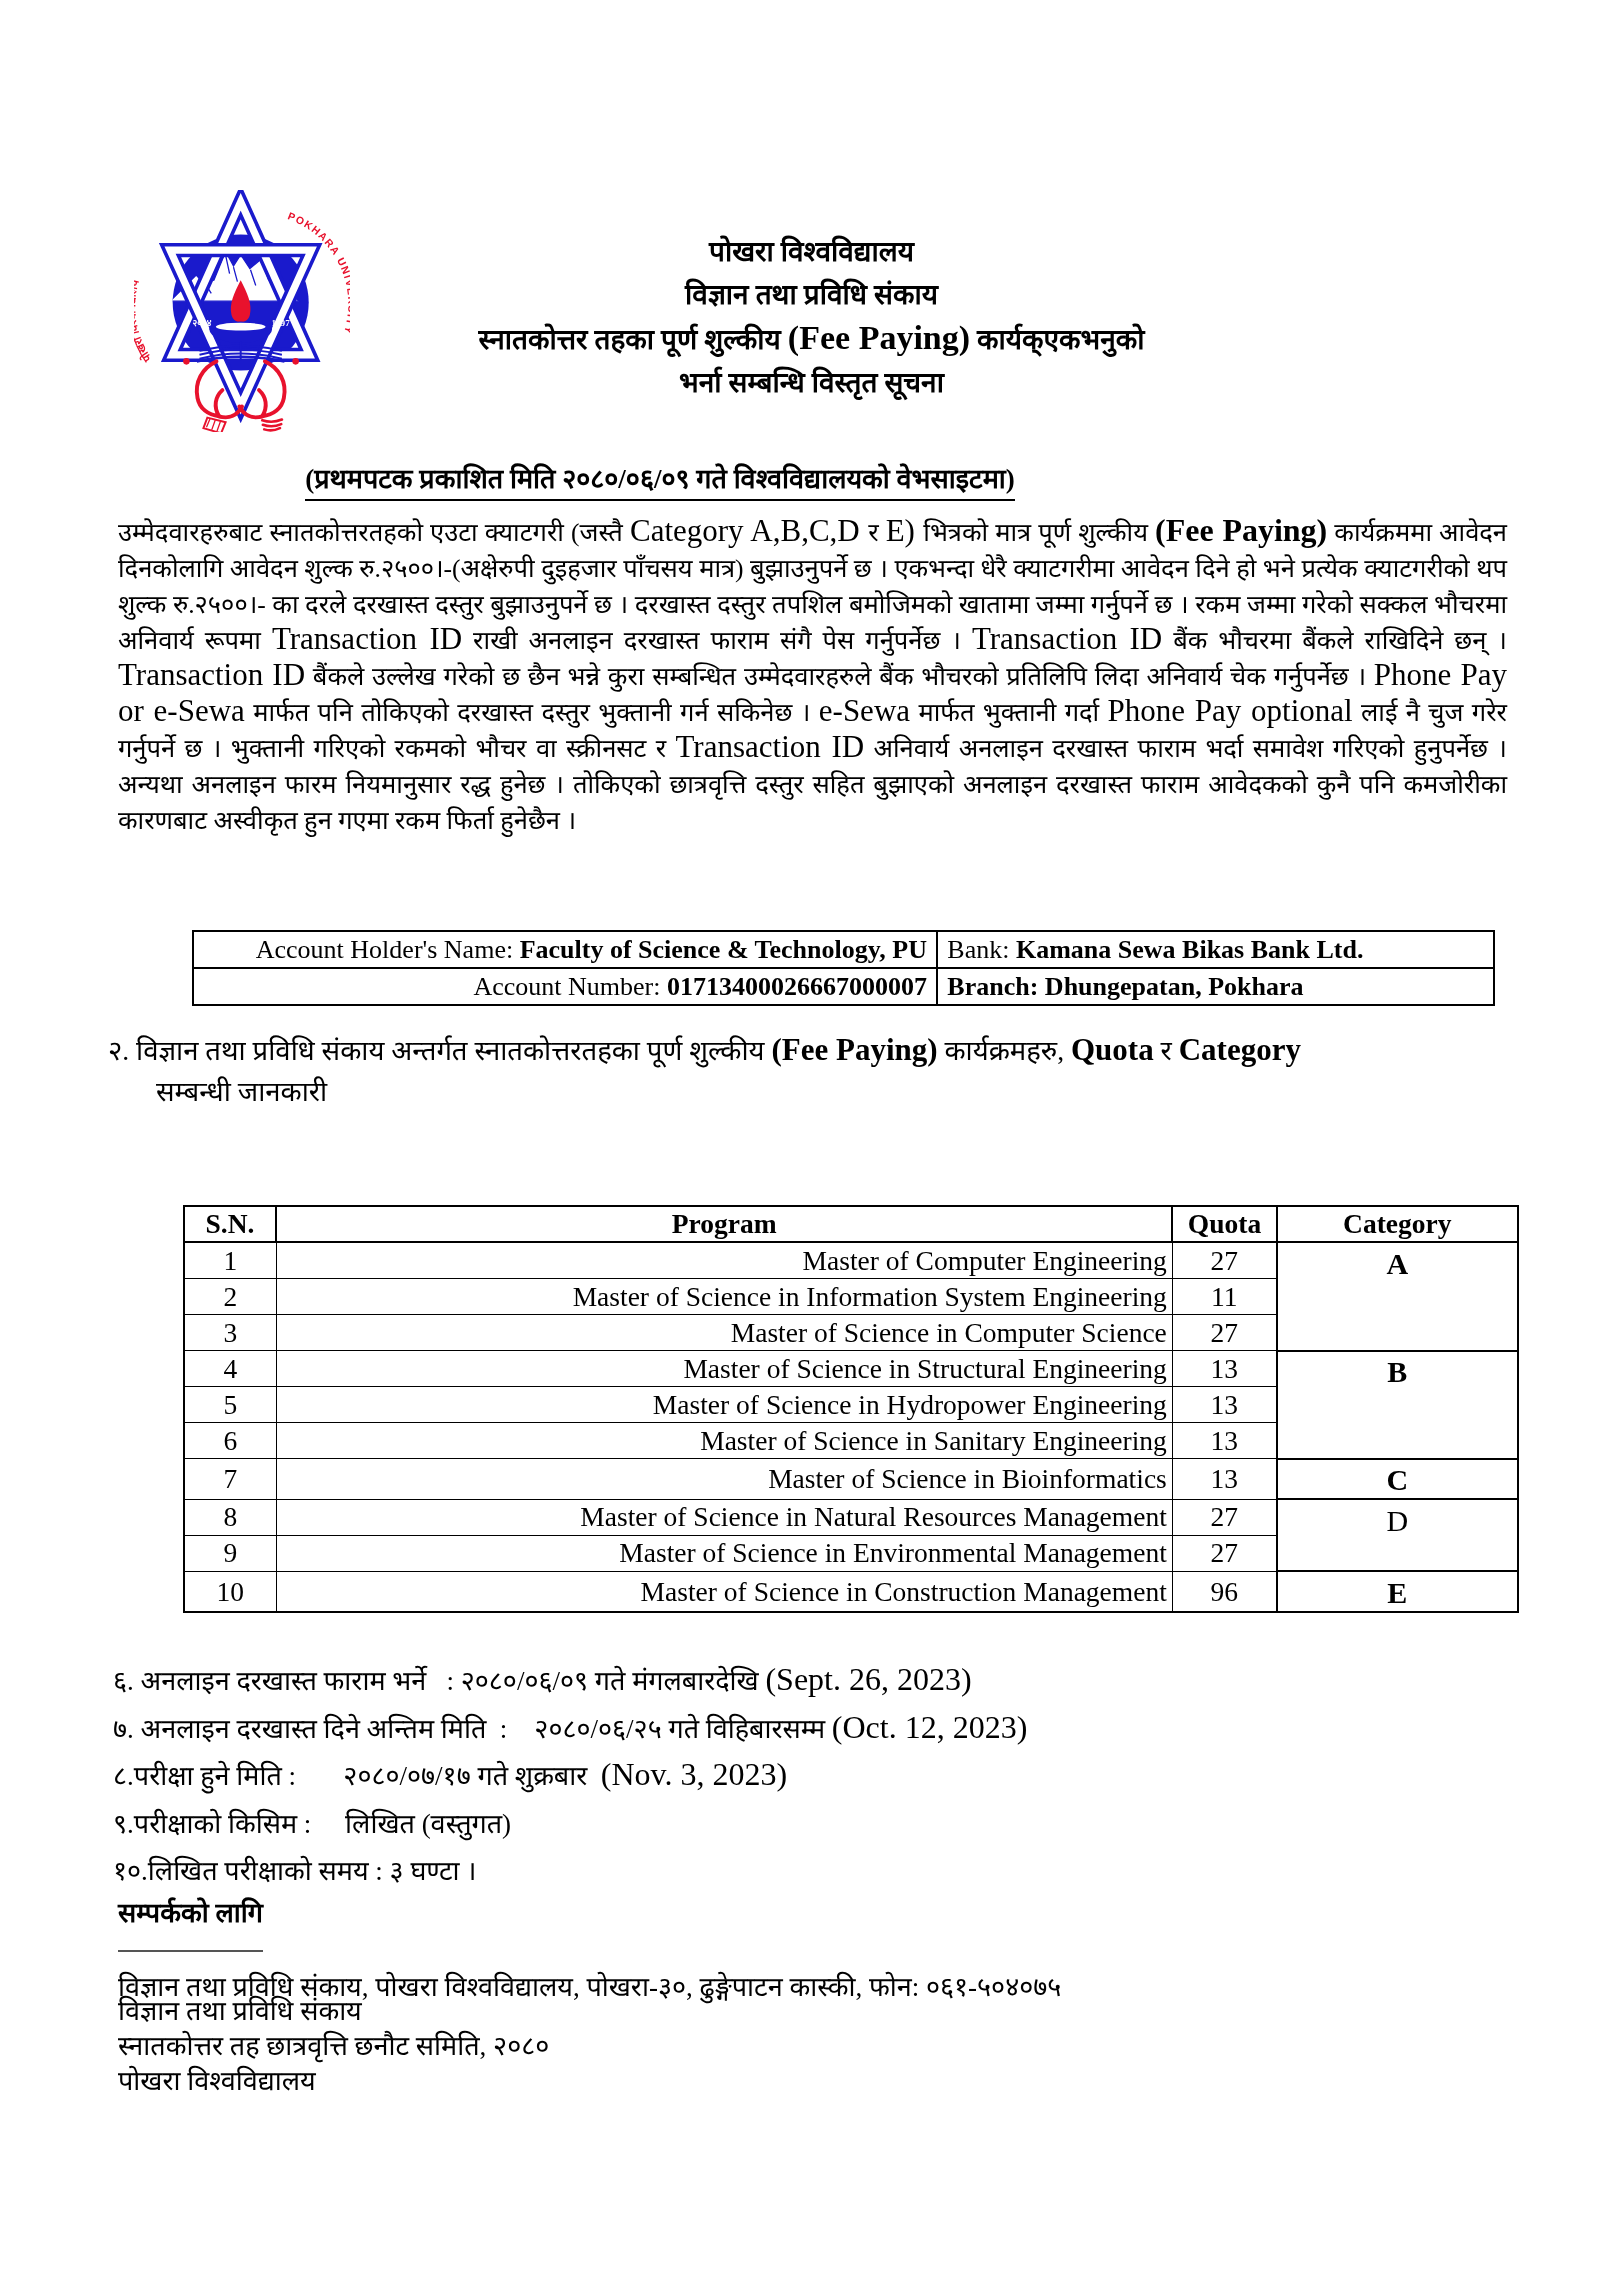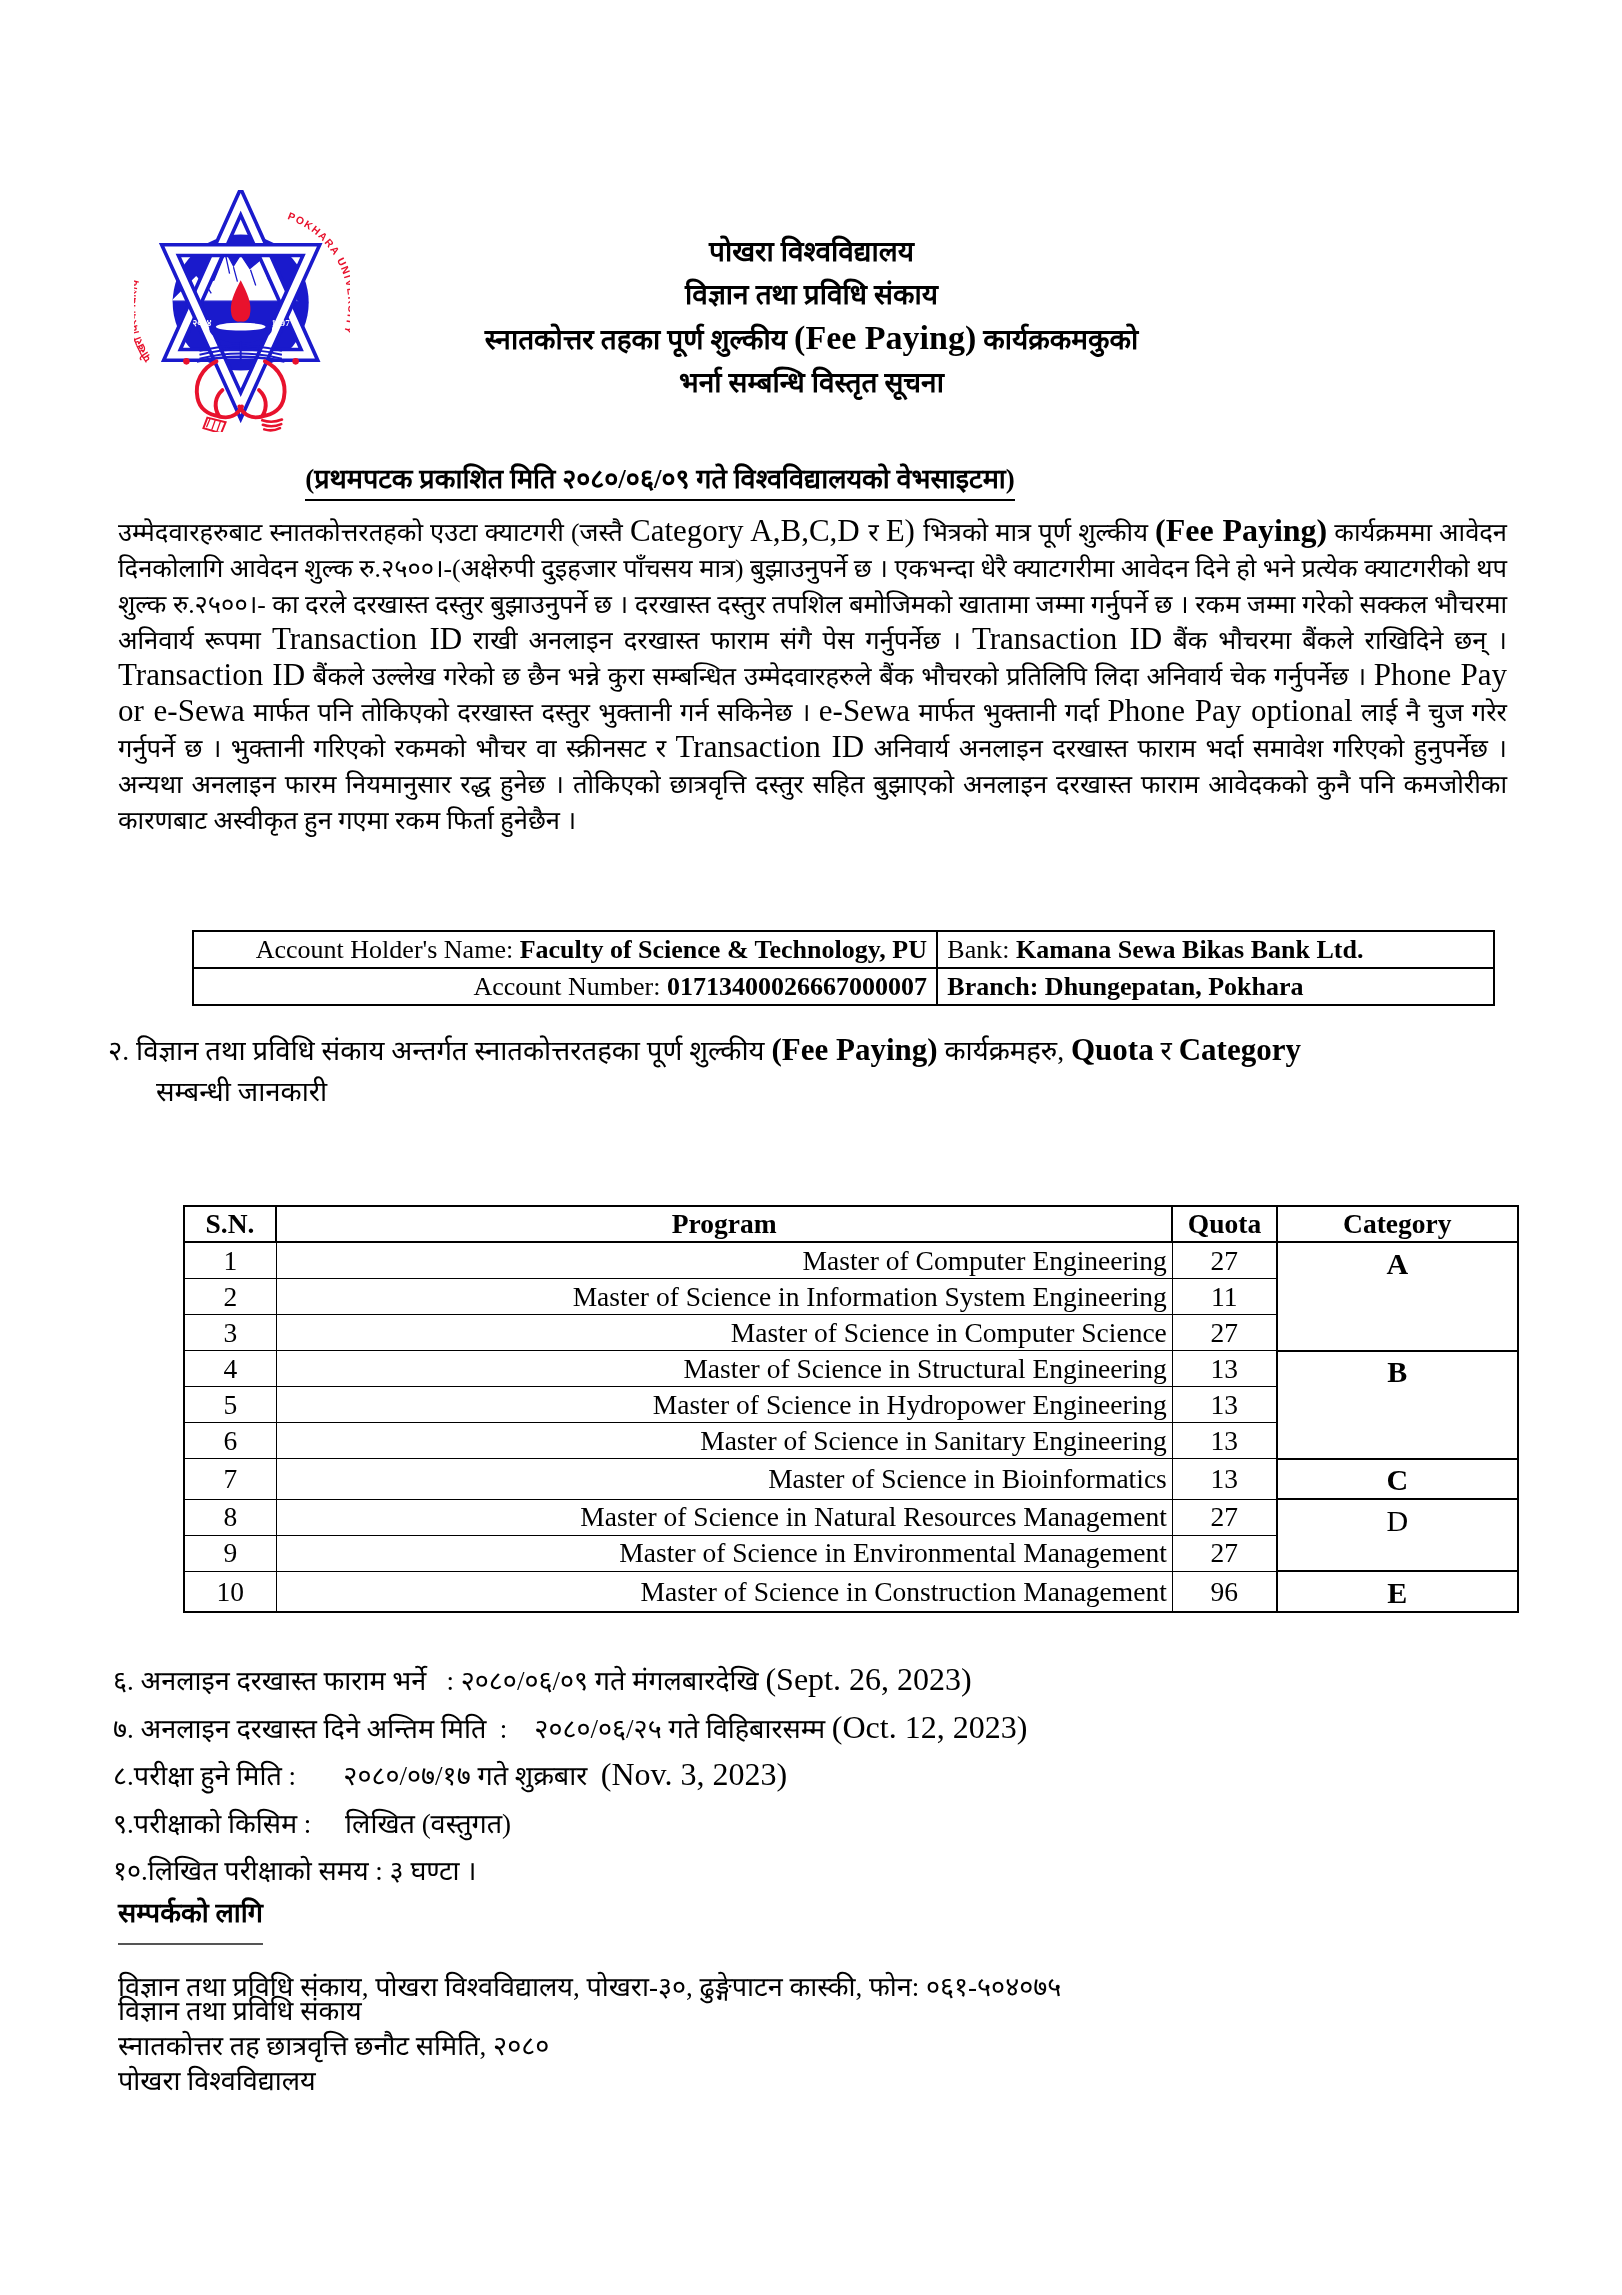--- a/index.html
+++ b/index.html
@@ -64,21 +64,21 @@
                       border:2px solid #000; }
   table.prog td.cat.b { font-weight:bold; }
 
   
   .notices { position:absolute; left:113px; top:1661px; width:1440px; font-size:27px; }
   .notice { margin-bottom:10.5px; white-space:pre-wrap; }
   .notice .en { font-size:32px; line-height:1; }
 
   
   .contact-h { position:absolute; left:118px; top:1893px; font-size:27px; font-weight:bold; }
-  .contact-h .inner { display:inline-block; border-bottom:2px solid #555; padding-bottom:13px; }
+  .contact-h .inner { display:inline-block; border-bottom:2px solid #555; padding-bottom:20px; }
   .address { position:absolute; left:118px; top:1936px; width:1389px; font-size:27px;margin-top:31px; }
   .signature { position:absolute; left:118px; top:1994px; width:1389px;
                font-size:27px; line-height:35px; }
   .signature div { margin-bottom:0; }
 </style>
 </head>
 <body>
 
 <div class="page">
 
@@ -142,21 +142,21 @@
       </text>
       <text class="lg-curved" font-size="16" letter-spacing="2">
         <textPath href="#arcR" startOffset="0%">POKHARA UNIVERSITY</textPath>
       </text>
     </svg>
   </div>
 
   <div class="header-block">
     <div>पोखरा विश्वविद्यालय</div>
     <div>विज्ञान तथा प्रविधि संकाय</div>
-    <div><span class="np">स्नातकोत्तर तहका पूर्ण शुल्कीय </span><span class="en-b">(Fee Paying)</span><span class="np"> कार्यक्रकमकुको</span></div>
+    <div><span class="np">स्नातकोत्तर तहका पूर्ण शुल्कीय </span><span class="en-b">(Fee Paying)</span><span class="np"> कार्यक्एकभनुको</span></div>
     <div>भर्ना सम्बन्धि विस्तृत सूचना</div>
   </div>
 
   <div class="published">
     <span class="inner">(प्रथमपटक प्रकाशित मिति २०८०/०६/०९ गते विश्वविद्यालयको वेभसाइटमा)</span>
   </div>
 
   <div class="para"><span class="np">उम्मेदवारहरुबाट स्नातकोत्तरतहको एउटा क्याटगरी (जस्तै </span><span class="en">Category A,B,C,D </span><span class="np">र </span><span class="en">E) </span><span class="np">भित्रको मात्र पूर्ण शुल्कीय </span><span class="en-b">(Fee Paying)</span><span class="np"> कार्यक्रममा आवेदन दिनकोलागि आवेदन शुल्क रु.२५००।-(अक्षेरुपी दुइहजार पाँचसय मात्र) बुझाउनुपर्ने छ । एकभन्दा धेरै क्याटगरीमा आवेदन दिने हो भने प्रत्येक क्याटगरीको थप शुल्क रु.२५००।- का दरले दरखास्त दस्तुर बुझाउनुपर्ने छ । दरखास्त दस्तुर तपशिल बमोजिमको खातामा जम्मा गर्नुपर्ने छ । रकम जम्मा गरेको सक्कल भौचरमा अनिवार्य रूपमा </span><span class="en">Transaction ID</span><span class="np"> राखी अनलाइन दरखास्त फाराम संगै पेस गर्नुपर्नेछ । </span><span class="en">Transaction ID</span><span class="np"> बैंक भौचरमा बैंकले राखिदिने छन् । </span><span class="en">Transaction ID</span><span class="np"> बैंकले उल्लेख गरेको छ छैन भन्ने कुरा सम्बन्धित उम्मेदवारहरुले बैंक भौचरको प्रतिलिपि लिदा अनिवार्य चेक गर्नुपर्नेछ । </span><span class="en">Phone Pay or e-Sewa</span><span class="np"> मार्फत पनि तोकिएको दरखास्त दस्तुर भुक्तानी गर्न सकिनेछ । </span><span class="en">e-Sewa</span><span class="np"> मार्फत भुक्तानी गर्दा </span><span class="en">Phone Pay optional</span><span class="np"> लाई नै चुज गरेर गर्नुपर्ने छ । भुक्तानी गरिएको रकमको भौचर वा स्क्रीनसट र </span><span class="en">Transaction ID</span><span class="np"> अनिवार्य अनलाइन दरखास्त फाराम भर्दा समावेश गरिएको हुनुपर्नेछ । अन्यथा अनलाइन फारम नियमानुसार रद्ध हुनेछ । तोकिएको छात्रवृत्ति दस्तुर सहित बुझाएको अनलाइन दरखास्त फाराम आवेदकको कुनै पनि कमजोरीका कारणबाट अस्वीकृत हुन गएमा रकम फिर्ता हुनेछैन ।</span></div>
 
   <table class="acct">

